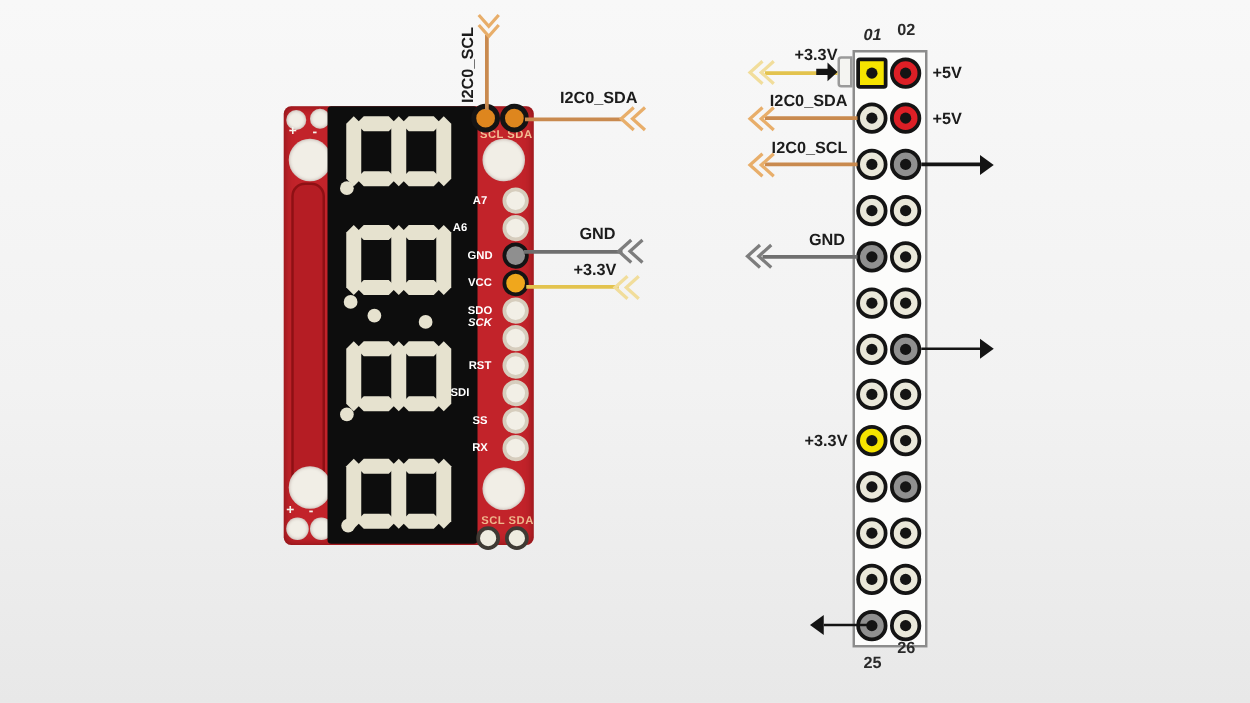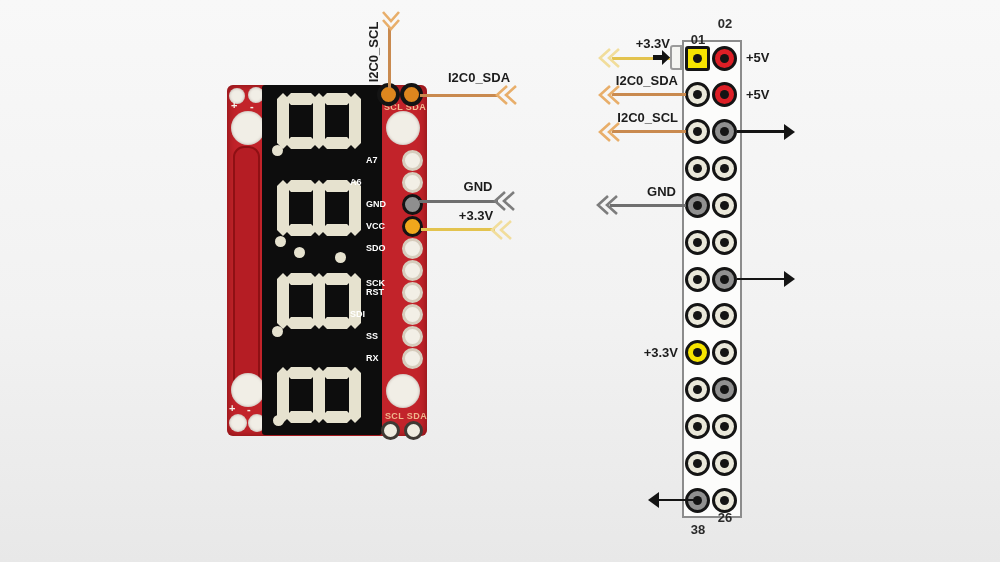--- a/index.html
+++ b/index.html
@@ -11,21 +11,21 @@
   .abs{position:absolute;}
   .wlabel{position:absolute;font:bold 13px "Liberation Sans",sans-serif;color:#1c1c1c;white-space:nowrap;}
   .pnum{position:absolute;font:bold 13px "Liberation Sans",sans-serif;color:#2a2a2a;width:28px;text-align:center;}
   .silk{position:absolute;font:bold 9px "Liberation Sans",sans-serif;letter-spacing:.4px;text-align:center;}
   .hole{position:absolute;border-radius:50%;background:#f1eee6;box-shadow:inset 0 0 3px rgba(60,10,10,.35);}
   .wire{position:absolute;}
   .hpin{position:absolute;width:19px;height:19px;border:3px solid #141414;border-radius:50%;}
   .hpin::after{content:"";position:absolute;left:5px;top:5px;width:9px;height:9px;border-radius:50%;background:#141414;}
   .hpin.sq{border-radius:3px;}
   .spad{position:absolute;width:15px;height:15px;border-radius:50%;}
-  .slab{position:absolute;font:bold 9px "Liberation Sans",sans-serif;color:#fff;width:36px;text-align:left;}
+  .slab{position:absolute;font:bold 9px "Liberation Sans",sans-serif;color:#fff;width:36px;text-align:center;}
   .dot{position:absolute;width:11px;height:11px;border-radius:50%;}
   .pol{position:absolute;font:bold 11px "Liberation Sans",sans-serif;color:#f5f2ea;}
   svg{position:absolute;overflow:visible;}
 </style>
 </head>
 <body>
 
 <div id="stage">
 
   <div class="abs" id="board" style="left:227px;top:85px;width:200px;height:351px;background:#c2232a;border-radius:6px;box-shadow:inset 0 0 8px rgba(70,0,0,.55);"></div>
@@ -47,23 +47,23 @@
   <div class="silk" style="left:381px;top:411px;width:50px;color:#efb68c;">SCL SDA</div>
 
   <div class="abs" style="left:377px;top:83px;width:15px;height:15px;border:4px solid #141414;border-radius:50%;background:#de861e;"></div>
   <div class="abs" style="left:400px;top:83px;width:15px;height:15px;border:4px solid #141414;border-radius:50%;background:#de861e;"></div>
 
   <div class="abs" style="left:381px;top:421px;width:13px;height:13px;border:3px solid #3f3a34;border-radius:50%;background:#efece0;"></div>
   <div class="abs" style="left:404px;top:421px;width:13px;height:13px;border:3px solid #3f3a34;border-radius:50%;background:#efece0;"></div>
 
   <div class="abs" style="left:682px;top:40px;width:60px;height:478px;border:2px solid #8c8c8c;background:#fcfcfb;box-sizing:border-box;"></div>
 
-  <div class="pnum" style="left:684px;top:32px;">01</div>
+  <div class="pnum" style="left:684px;top:20px;font-style:italic;">01</div>
   <div class="pnum" style="left:711px;top:16px;">02</div>
-  <div class="pnum" style="left:684px;top:522px;">38</div>
+  <div class="pnum" style="left:684px;top:522px;">25</div>
   <div class="pnum" style="left:711px;top:510px;">26</div>
 
   <div class="abs" style="left:670px;top:45px;width:12px;height:25px;background:#f4f4f1;border:2px solid #9a9a9a;border-radius:3px 0 0 3px;box-sizing:border-box;"></div>
 
 <svg width="60" height="92" viewBox="0 0 60 92" style="left: 289px; top: 75px; transform: rotate(90deg);">
       <polygon points="8,4 52,4 58,10 52,16 8,16 2,10" fill="#e6e2cf"></polygon>
       <polygon points="8,12 14,18 14,38 8,44 2,38 2,18" fill="#e6e2cf"></polygon>
       <polygon points="52,12 58,18 58,38 52,44 46,38 46,18" fill="#e6e2cf"></polygon>
       <polygon points="8,40 52,40 58,46 52,52 8,52 2,46" fill="#e6e2cf"></polygon>
       <polygon points="8,48 14,54 14,74 8,80 2,74 2,54" fill="#e6e2cf"></polygon>
@@ -111,21 +111,21 @@
     <div class="slab" style="position: absolute; left: 366px; top: 154.5px;">A7</div>
     <div class="spad" style="position: absolute; left: 401.5px; top: 171.5px; background: rgb(242, 239, 230); border: 3px solid rgb(214, 205, 189); border-radius: 50%;"></div>
     <div class="slab" style="position: absolute; left: 350px; top: 176.5px;">A6</div>
     <div class="spad" style="position: absolute; left: 401.5px; top: 193.5px; background: rgb(143, 143, 143); border: 3px solid rgb(20, 20, 20); border-radius: 50%;"></div>
     <div class="slab" style="position: absolute; left: 366px; top: 198.5px;">GND</div>
     <div class="spad" style="position: absolute; left: 401.5px; top: 215.5px; background: rgb(240, 167, 28); border: 3px solid rgb(20, 20, 20); border-radius: 50%;"></div>
     <div class="slab" style="position: absolute; left: 366px; top: 220.5px;">VCC</div>
     <div class="spad" style="position: absolute; left: 401.5px; top: 237.5px; background: rgb(242, 239, 230); border: 3px solid rgb(214, 205, 189); border-radius: 50%;"></div>
     <div class="slab" style="position: absolute; left: 366px; top: 242.5px;">SDO</div>
     <div class="spad" style="position: absolute; left: 401.5px; top: 259.5px; background: rgb(242, 239, 230); border: 3px solid rgb(214, 205, 189); border-radius: 50%;"></div>
-    <div class="slab" style="position: absolute; left: 366px; top: 278px;">SCK</div>
+    <div class="slab" style="position: absolute; left: 366px; top: 253px; font-style: italic;">SCK</div>
     <div class="spad" style="position: absolute; left: 401.5px; top: 281.5px; background: rgb(242, 239, 230); border: 3px solid rgb(214, 205, 189); border-radius: 50%;"></div>
     <div class="slab" style="position: absolute; left: 366px; top: 286.5px;">RST</div>
     <div class="spad" style="position: absolute; left: 401.5px; top: 303.5px; background: rgb(242, 239, 230); border: 3px solid rgb(214, 205, 189); border-radius: 50%;"></div>
     <div class="slab" style="position: absolute; left: 350px; top: 308.5px;">SDI</div>
     <div class="spad" style="position: absolute; left: 401.5px; top: 325.5px; background: rgb(242, 239, 230); border: 3px solid rgb(214, 205, 189); border-radius: 50%;"></div>
     <div class="slab" style="position: absolute; left: 366px; top: 330.5px;">SS</div>
     <div class="spad" style="position: absolute; left: 401.5px; top: 347.5px; background: rgb(242, 239, 230); border: 3px solid rgb(214, 205, 189); border-radius: 50%;"></div>
     <div class="slab" style="position: absolute; left: 366px; top: 352.5px;">RX</div>
     <div class="wire" style="position: absolute; left: 388px; top: 28px; width: 3px; height: 60px; background: rgb(201, 138, 79);"></div>
     <svg width="20" height="22" viewBox="0 0 20 22" style="left: 381px; top: 10px;">

